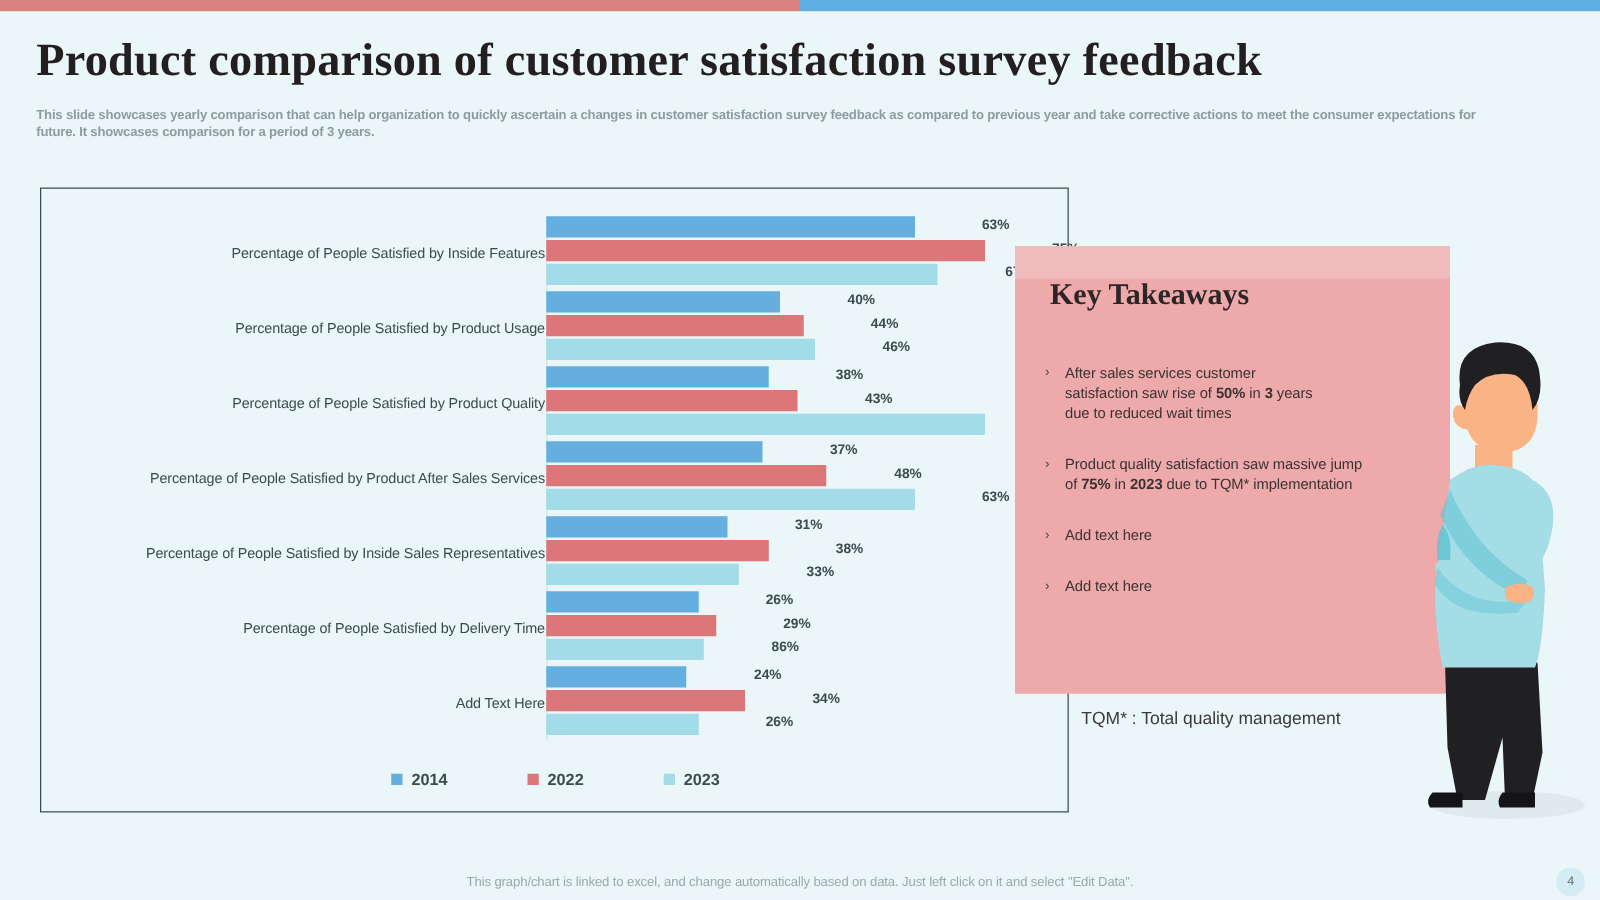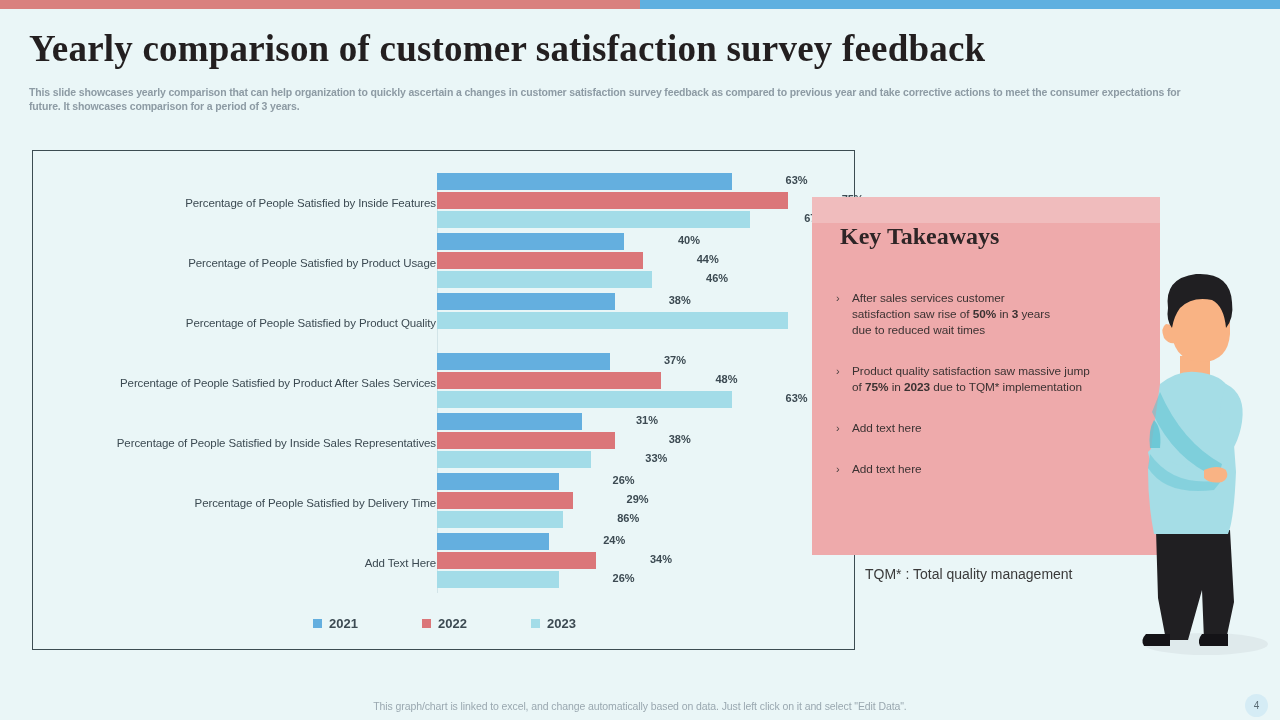--- a/index.html
+++ b/index.html
@@ -228,21 +228,21 @@
   }
 </style>
 </head>
 <body>
 
 <div id="top-accent">
   <div class="seg-left" style="background: rgb(217, 129, 127);"></div>
   <div class="seg-right" style="background: rgb(95, 176, 224);"></div>
 </div>
 
-<div id="page-title">Yearly comparison of customer satisfaction survey feedback</div>
+<div id="page-title">Product comparison of customer satisfaction survey feedback</div>
 <div id="page-subtitle">This slide showcases yearly comparison that can help organization to quickly ascertain a changes in customer satisfaction survey feedback as compared to previous year and take corrective actions to meet the consumer expectations for future. It showcases comparison for a period of 3 years.</div>
 
 <div id="chart-frame">
   <div id="chart-plot">
     <div id="axis-line"></div>
     <div id="cat-groups">
         <div class="cat-group" style="top: 22px; height: 60px;">
           <div class="cat-label">Percentage of People Satisfied by Inside Features</div>
           <div class="bars">
             <div class="bar-row">
@@ -277,20 +277,24 @@
           </div>
         </div>
         <div class="cat-group" style="top: 142px; height: 60px;">
           <div class="cat-label">Percentage of People Satisfied by Product Quality</div>
           <div class="bars">
             <div class="bar-row">
               <div class="bar" style="width: 177.65px; background: rgb(100, 175, 223);"></div>
               <span class="bar-value" style="left: 183.65px;">38%</span>
             </div>
             <div class="bar-row">
+              <div class="bar" style="width: 201.025px; background: rgb(219, 118, 121);"></div>
+              <span class="bar-value" style="left: 207.025px;">43%</span>
+            </div>
+            <div class="bar-row">
               <div class="bar" style="width: 350.625px; background: rgb(163, 220, 232);"></div>
               <span class="bar-value" style="left: 356.625px;">75%</span>
             </div>
           </div>
         </div>
         <div class="cat-group" style="top: 202px; height: 60px;">
           <div class="cat-label">Percentage of People Satisfied by Product After Sales Services</div>
           <div class="bars">
             <div class="bar-row">
               <div class="bar" style="width: 172.975px; background: rgb(100, 175, 223);"></div>
@@ -355,21 +359,21 @@
               <div class="bar" style="width: 121.55px; background: rgb(163, 220, 232);"></div>
               <span class="bar-value" style="left: 127.55px;">26%</span>
             </div>
           </div>
         </div>
       </div>
   </div>
   <div id="chart-legend">
       <div class="legend-item">
         <span class="legend-swatch" style="background: rgb(100, 175, 223);"></span>
-        <span class="legend-label">2021</span>
+        <span class="legend-label">2014</span>
       </div>
       <div class="legend-item">
         <span class="legend-swatch" style="background: rgb(219, 118, 121);"></span>
         <span class="legend-label">2022</span>
       </div>
       <div class="legend-item">
         <span class="legend-swatch" style="background: rgb(163, 220, 232);"></span>
         <span class="legend-label">2023</span>
       </div>
     </div>

